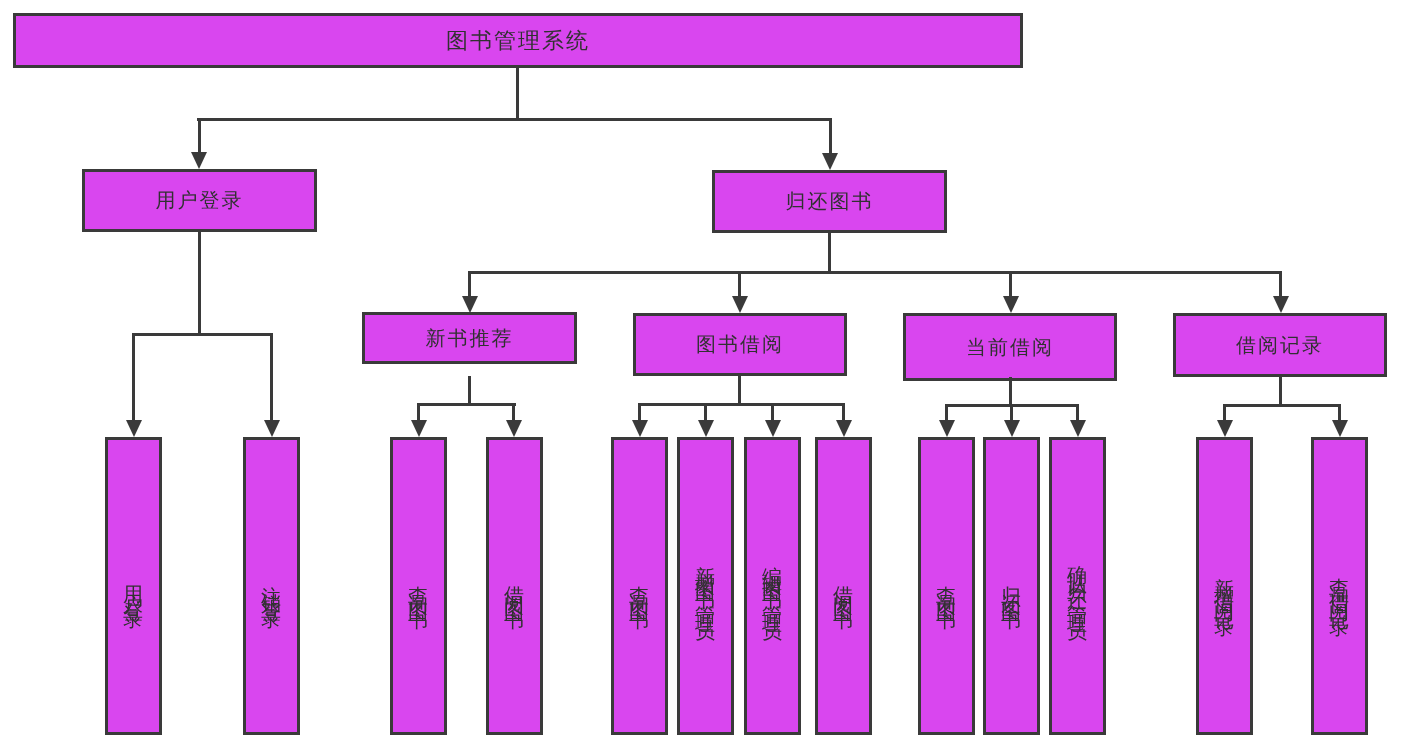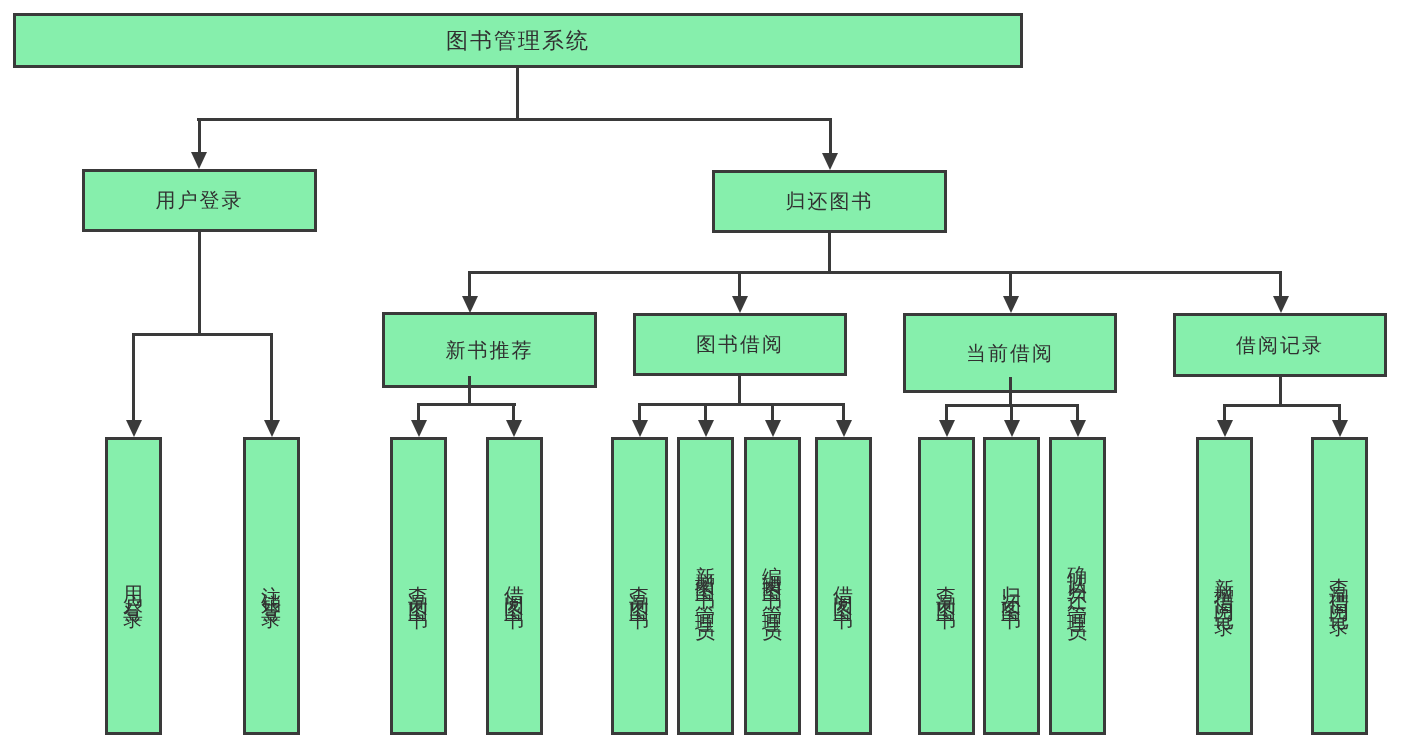--- a/index.html
+++ b/index.html
@@ -8,21 +8,21 @@
     --bg:#ffffff;
   }
   html,body{margin:0;padding:0;background:var(--bg);}
   .stage{
     position:relative;width:1405px;height:747px;background:var(--bg);
     font-family:"Liberation Sans","DejaVu Sans",sans-serif;color:var(--text);
     overflow:hidden;
   }
   .node{
     position:absolute;box-sizing:border-box;border:3px solid var(--line);
-    background:#86efac;display:flex;align-items:center;justify-content:center;
+    background:#d946ef;display:flex;align-items:center;justify-content:center;
     font-size:20px;letter-spacing:2px;
   }
   .node.root{font-size:22px;}
   .leaf span{
     writing-mode:vertical-rl;letter-spacing:8px;font-size:20px;line-height:1;
   }
   .vline{position:absolute;width:3px;background:var(--line);}
   .hline{position:absolute;height:3px;background:var(--line);}
   .ahead{
     position:absolute;width:0;height:0;
@@ -43,27 +43,27 @@
     <span>图书管理系统</span>
   </div>
 
   <div class="node" style="left:82px;top:169px;width:235px;height:63px">
     <span>用户登录</span>
   </div>
   <div class="node" style="left:712px;top:170px;width:235px;height:63px">
     <span>归还图书</span>
   </div>
 
-  <div class="node" style="left:382px;top:312px;width:215px;height:76px">
+  <div class="node" style="left:362px;top:312px;width:215px;height:52px">
     <span>新书推荐</span>
   </div>
   <div class="node" style="left:633px;top:313px;width:214px;height:63px">
     <span>图书借阅</span>
   </div>
-  <div class="node" style="left:903px;top:313px;width:214px;height:80px">
+  <div class="node" style="left:903px;top:313px;width:214px;height:68px">
     <span>当前借阅</span>
   </div>
   <div class="node" style="left:1173px;top:313px;width:214px;height:64px">
     <span>借阅记录</span>
   </div>
 
   <div class="node leaf" style="left:105px;top:437px;width:57px;height:298px">
     <span>用户登录</span>
   </div>
   <div class="node leaf" style="left:243px;top:437px;width:57px;height:298px">

